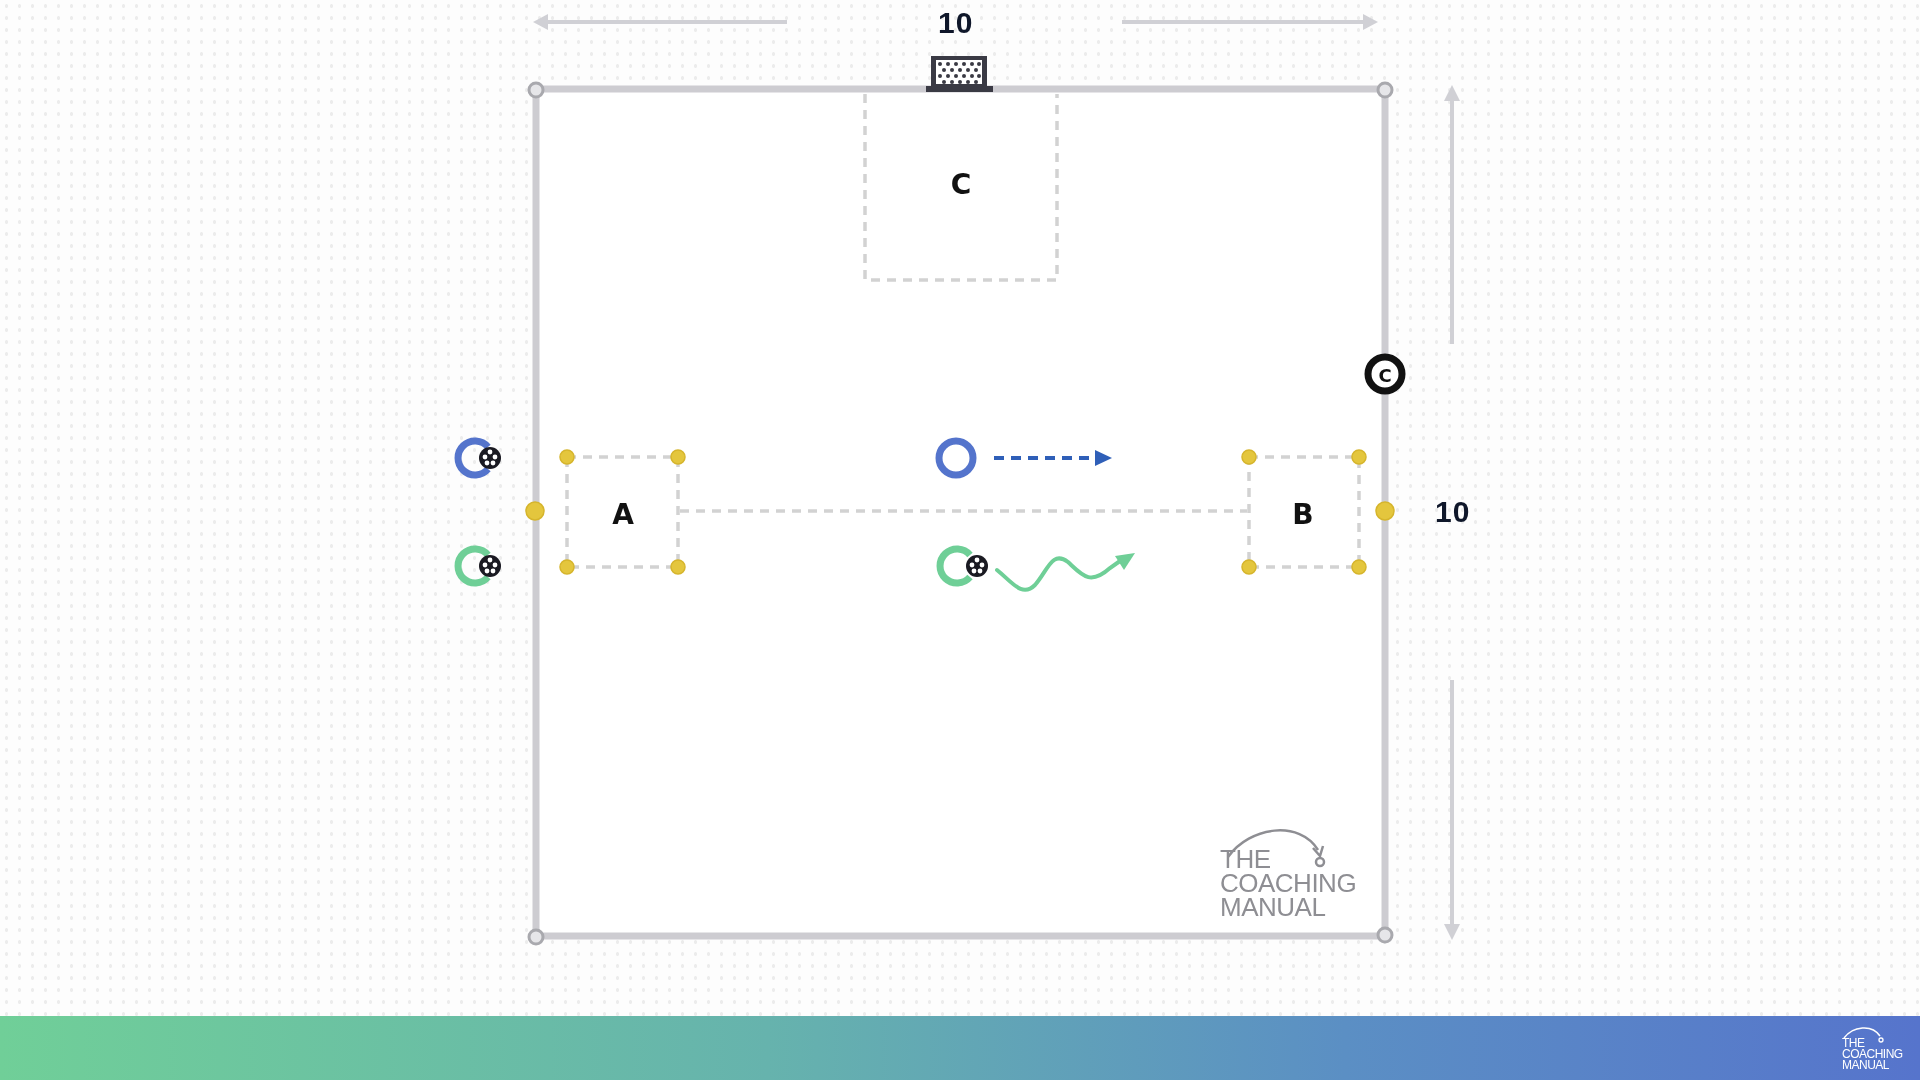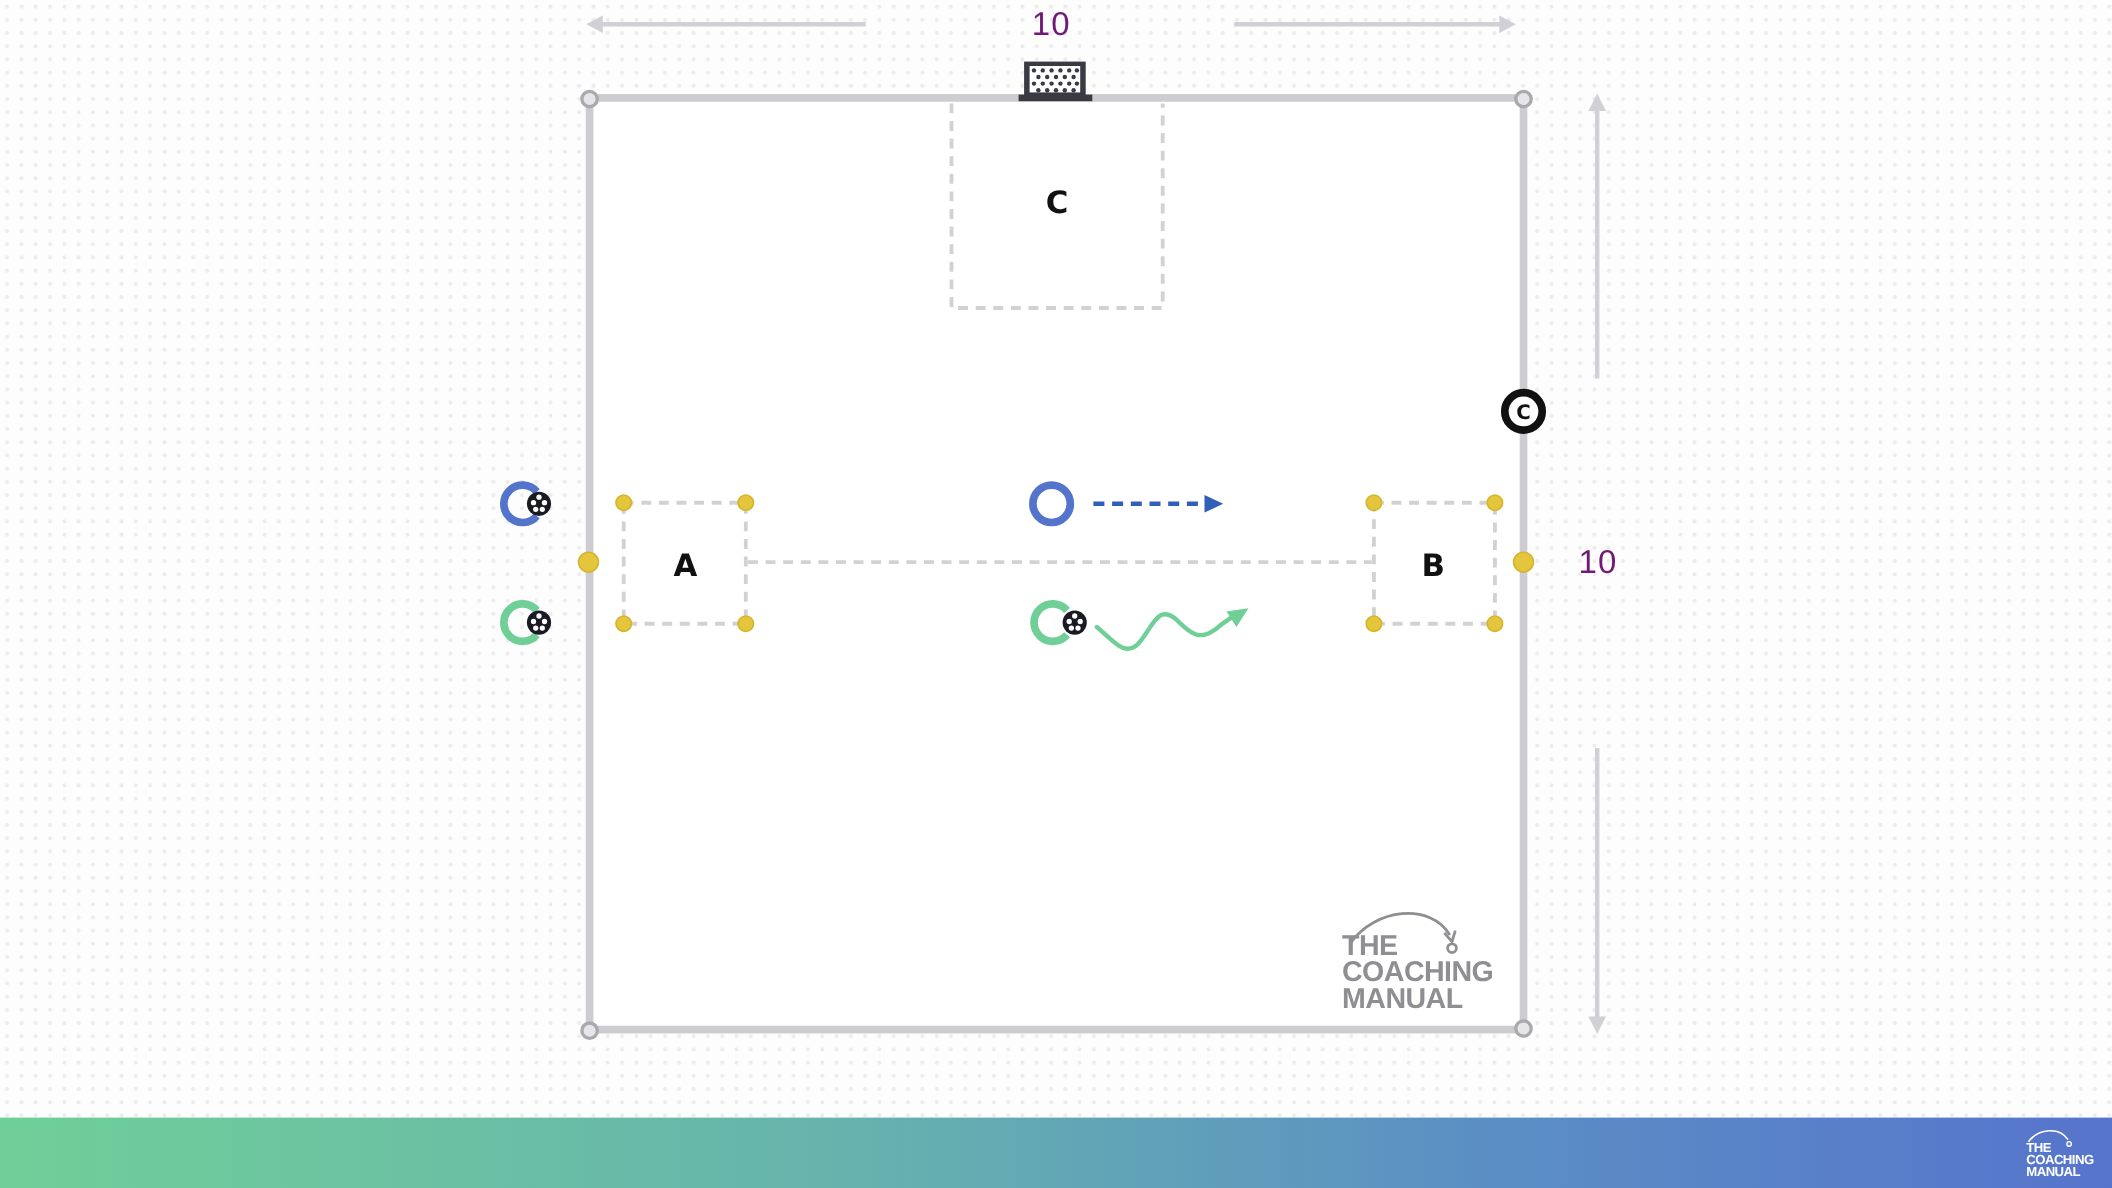--- a/index.html
+++ b/index.html
@@ -8,28 +8,28 @@
     background-color: #fdfdfd;
     background-image: radial-gradient(circle, #ececec 1.6px, transparent 2px);
     background-size: 13px 12px;
     font-family: "Liberation Sans", sans-serif;
   }
   .stage { position: absolute; left: 0; top: 0; width: 1920px; height: 1080px; }
   .field-bg { position: absolute; left: 537px; top: 90px; width: 848px; height: 846px; background: #ffffff; }
   svg.diagram { position: absolute; left: 0; top: 0; }
   .dim-label {
     position: absolute; font-family: "Liberation Sans", sans-serif;
-    font-size: 30px; color: #701a75; letter-spacing: 1px; font-weight: 400;
+    font-size: 30px; color: #0f172a; letter-spacing: 1px; font-weight: 700;
   }
   .zone-label {
     position: absolute; font-family: "DejaVu Sans", sans-serif;
     font-weight: bold; font-size: 28px; color: #111; transform: translate(-50%, -50%);
   }
   .logo {
-    position: absolute; font-family: "Liberation Sans", sans-serif; font-weight: bold;
+    position: absolute; font-family: "Liberation Sans", sans-serif; font-weight: normal;
     line-height: 0.92; letter-spacing: -0.5px;
   }
   .logo-field { left: 1220px; top: 848px; color: #8e8e93; font-size: 26px; }
   .footer-bar {
     position: absolute; left: 0; top: 1016px; width: 1920px; height: 64px;
     background: linear-gradient(90deg, #70cf98 0%, #66b3ad 40%, #5b8fc4 70%, #5674cc 100%);
   }
   .logo-footer { left: 1842px; top: 1038px; color: #ffffff; font-size: 12px; }
 </style>
 </head>

